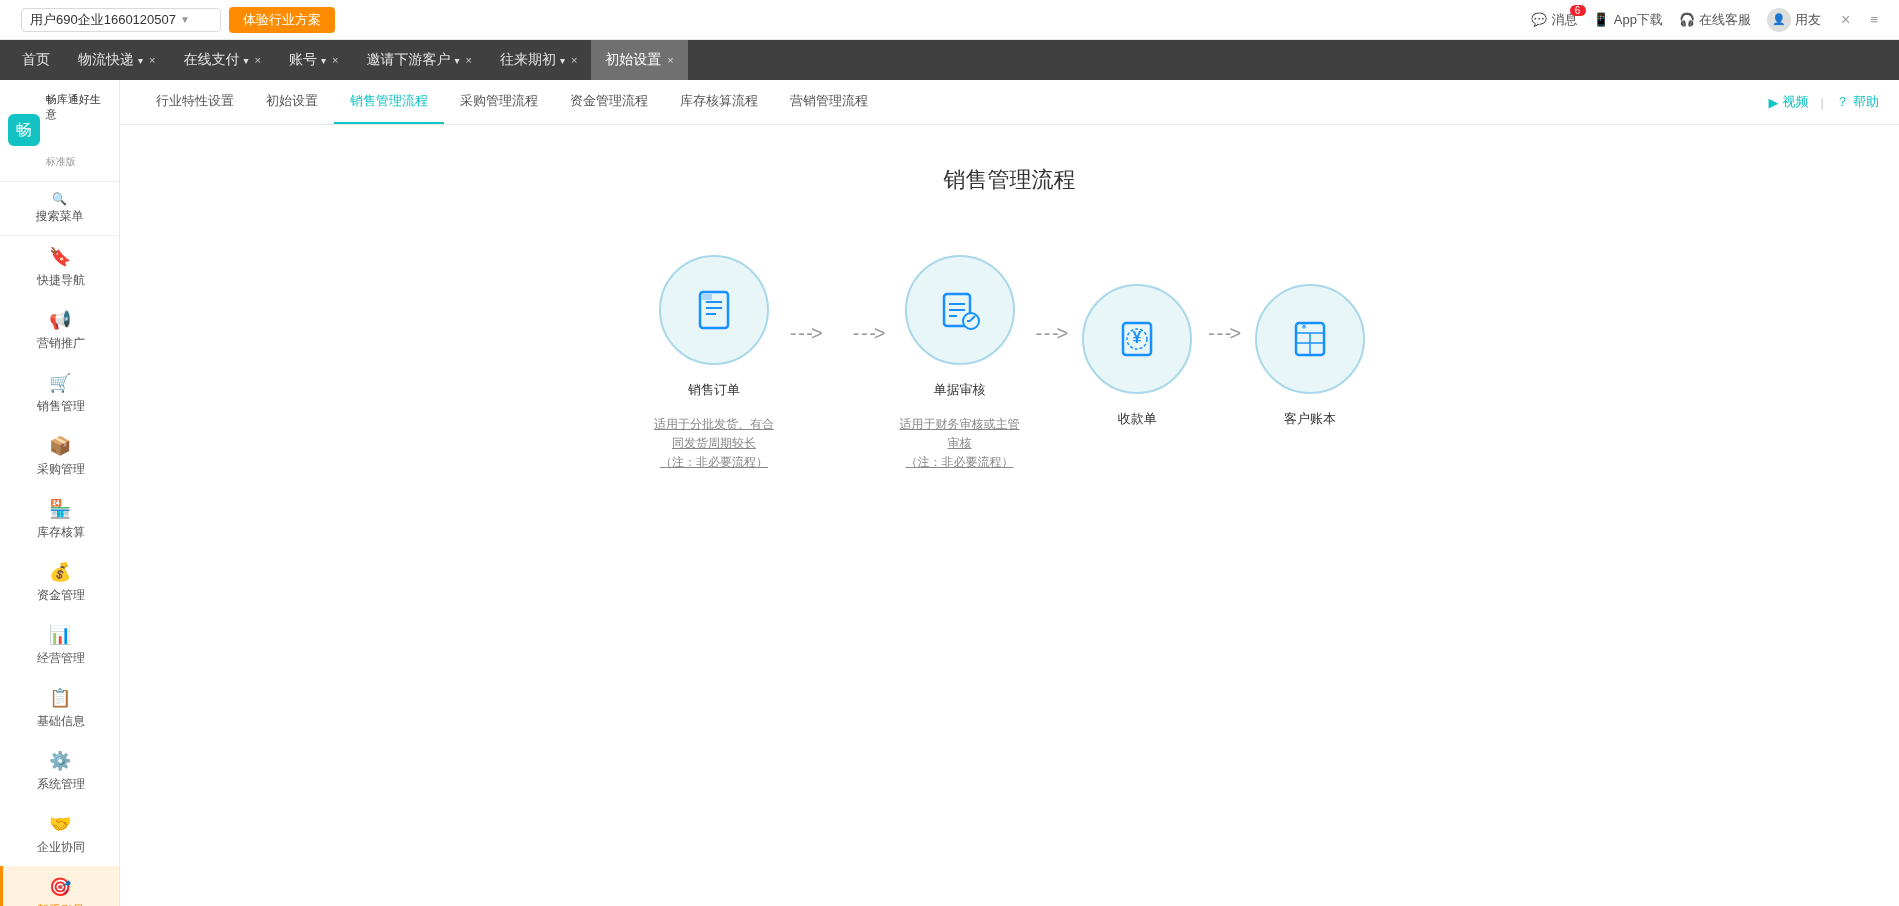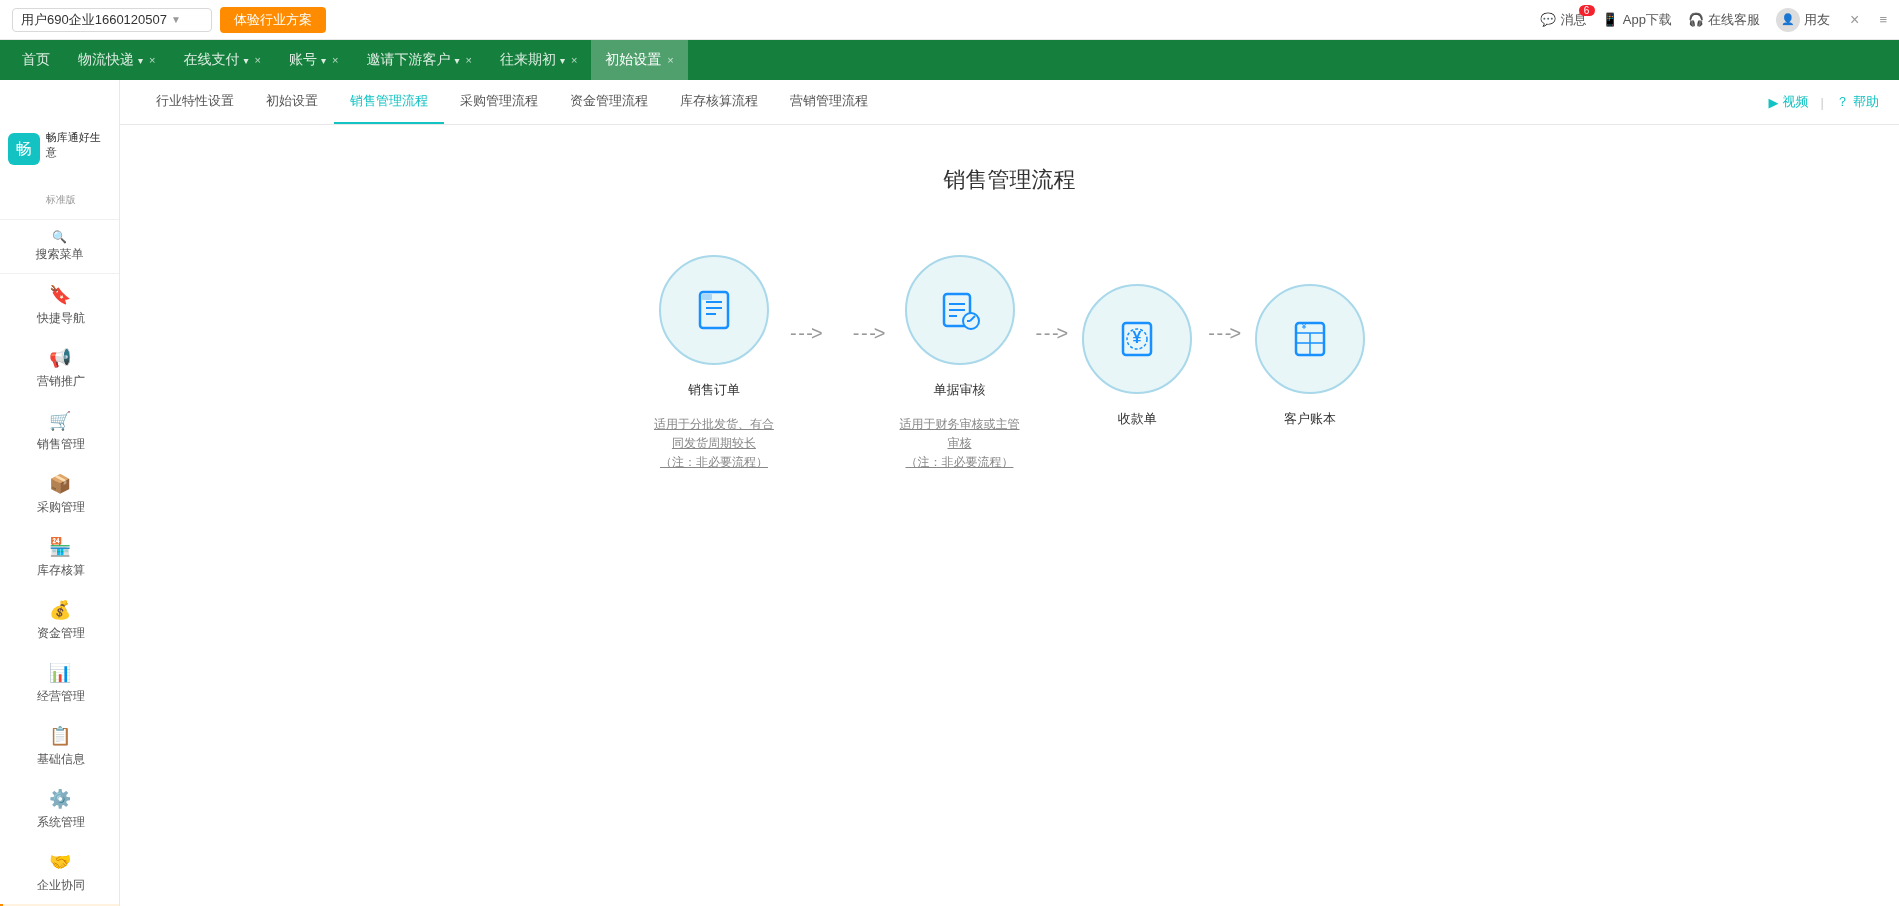--- a/index.html
+++ b/index.html
@@ -1,43 +1,43 @@
 <!DOCTYPE html>
 <html><head>
   <meta charset="utf-8">
   <style>
     * { box-sizing: border-box; margin: 0; padding: 0; }
     body { font-family: "Microsoft YaHei", "PingFang SC", Arial, sans-serif; font-size: 14px; background: #f5f5f5; color: #333; height: 906px; overflow: hidden; display: flex; flex-direction: column; }
 
     
-    .top-bar { height: 40px; background: #fff; border-bottom: 1px solid #e8e8e8; display: flex; align-items: center; justify-content: space-between; padding: 0 12px; flex-shrink: 0; }
+    .top-bar { height: 40px; background: #fff; border-bottom: 1px solid #e8e8e8; display: flex; align-items: center; justify-content: space-between; padding: 0 21px; flex-shrink: 0; }
     .top-bar-left { display: flex; align-items: center; gap: 8px; }
     .user-select { display: flex; align-items: center; gap: 4px; border: 1px solid #d9d9d9; border-radius: 4px; padding: 2px 8px; cursor: pointer; font-size: 13px; min-width: 200px; }
     .user-select .arrow { color: #999; font-size: 10px; }
     .trial-btn { background: #ff8c00; color: #fff; border: none; border-radius: 4px; padding: 4px 14px; cursor: pointer; font-size: 13px; white-space: nowrap; }
     .top-bar-right { display: flex; align-items: center; gap: 16px; font-size: 13px; color: #555; }
     .top-bar-right .icon-item { display: flex; align-items: center; gap: 4px; cursor: pointer; position: relative; }
     .badge { background: #f5222d; color: #fff; border-radius: 8px; font-size: 10px; padding: 0 4px; min-width: 16px; text-align: center; position: absolute; top: -6px; right: -8px; }
     .avatar-circle { width: 24px; height: 24px; border-radius: 50%; background: #ddd; display: flex; align-items: center; justify-content: center; font-size: 11px; color: #666; }
     .close-btn { color: #999; font-size: 16px; cursor: pointer; padding: 0 4px; }
 
     
-    .nav-tabs { height: 40px; background: #15803d; display: flex; align-items: center; padding: 0 8px; flex-shrink: 0; }
+    .nav-tabs { height: 40px; background: #404040; display: flex; align-items: center; padding: 0 8px; flex-shrink: 0; }
     .nav-tab { padding: 0 14px; height: 40px; display: flex; align-items: center; gap: 4px; color: rgba(255,255,255,0.85); cursor: pointer; font-size: 14px; white-space: nowrap; position: relative; }
     .nav-tab.active { background: rgba(255,255,255,0.25); color: #fff; }
     .nav-tab .tab-close { font-size: 11px; color: rgba(255,255,255,0.7); margin-left: 2px; }
     .nav-tab .caret { font-size: 10px; }
 
     
     .main-layout { display: flex; flex: 1; overflow: hidden; }
 
     
     .sidebar { width: 120px; background: #fff; border-right: 1px solid #e8e8e8; display: flex; flex-direction: column; overflow-y: auto; flex-shrink: 0; }
     .sidebar-logo { padding: 12px 8px; display: flex; align-items: center; gap: 6px; border-bottom: 1px solid #f0f0f0; }
-    .sidebar-logo-text { font-size: 11px; color: #333; line-height: 1.4; margin-top: 38px; }
+    .sidebar-logo-text { font-size: 11px; color: #333; line-height: 1.4; }
     .sidebar-logo-sub { font-size: 10px; color: #999; margin-top: 32px; }
     .sidebar-search { display: flex; flex-direction: column; align-items: center; padding: 10px 4px; border-bottom: 1px solid #f0f0f0; cursor: pointer; color: #555; font-size: 12px; gap: 2px; }
     .sidebar-item { display: flex; flex-direction: column; align-items: center; padding: 10px 4px; cursor: pointer; color: #555; font-size: 12px; gap: 4px; border-left: 3px solid transparent; }
     .sidebar-item.active { background: #fff3e0; color: #ff8c00; border-left-color: #ff8c00; }
     .sidebar-item .icon { font-size: 18px; }
 
     
     .content { flex: 1; background: #fff; overflow-y: auto; display: flex; flex-direction: column; justify-content: center; }
 
     

